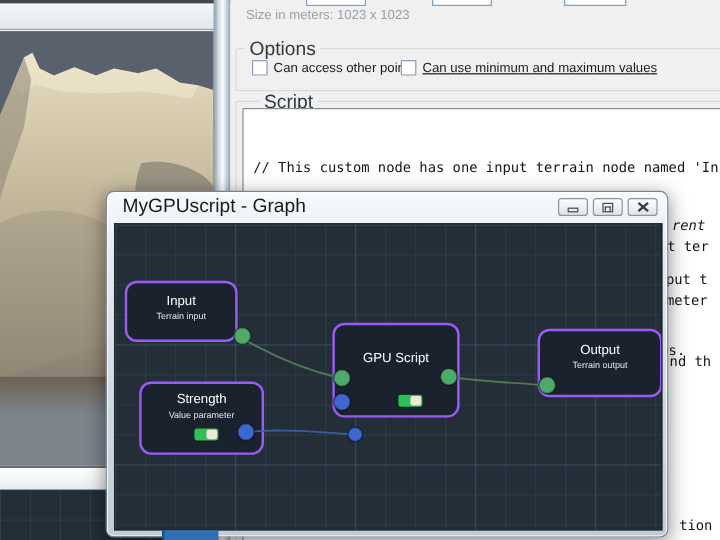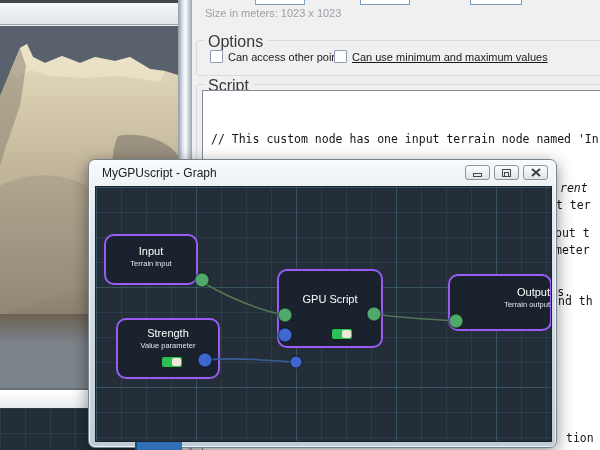--- a/index.html
+++ b/index.html
@@ -40,21 +40,21 @@
   .code-box{position:absolute;left:10px;top:90px;width:420px;height:396px;background:#ffffff;
     border:1px solid #828d98;padding:6px 8px;font-family:"DejaVu Sans Mono",monospace;
     font-size:11.5px;line-height:17px;color:#141414;white-space:pre;}
   .code-frag{position:absolute;font-family:"DejaVu Sans Mono",monospace;font-size:11.5px;color:#141414;white-space:pre;}
 
   
   .gwin{position:absolute;left:88px;top:159px;width:469px;height:289px;z-index:20;
     border:1px solid #76828c;border-radius:7px;
     background:linear-gradient(180deg,#f8fafc,#e4ebf0 18%,#cfd9e0 60%,#c0ccd5);
     box-shadow:0 4px 16px rgba(0,0,0,.45), inset 0 0 0 1px rgba(255,255,255,.75);}
-  .gwin-title{position:absolute;left:13px;top:0;height:26px;line-height:26px;font-size:12px;color:#1a1a1a;}
+  .gwin-title{position:absolute;left:13px;top:0;height:26px;line-height:26px;font-size:16px;color:#1a1a1a;}
   .capbtns{position:absolute;right:8px;top:5px;display:flex;gap:4px;}
   .capbtn{width:25px;height:15px;border:1px solid #8b959d;border-radius:3px;
     background:linear-gradient(180deg,#fdfdfe,#dfe4e8);display:flex;align-items:center;justify-content:center;}
   .g-min{width:9px;height:4px;border:1px solid #44494e;margin-top:4px;}
   .g-max{width:9px;height:8px;border:1px solid #44494e;display:flex;align-items:flex-end;justify-content:center;}
   .g-max span{display:block;width:5px;height:4px;border:1px solid #44494e;border-bottom:none;margin-bottom:0px;}
 
   .gcanvas{position:absolute;left:6px;top:26px;width:457px;height:256px;
     border:1px solid #1a232b;
     background-color:var(--canvas-bg);
@@ -120,21 +120,21 @@
     <div class="size-label">Size in meters: 1023 x 1023</div>
 
     <div class="groupbox" style="left:4px;top:40px;width:420px;height:36px;"></div>
     <div class="groupbox-label" style="left:12px;top:33px;">Options</div>
     <div class="cb-box" style="left:18px;top:50px;"></div>
     <div class="cb-label" style="left:36px;top:51px;">Can access other points</div>
     <div class="cb-box" style="left:142px;top:50px;"></div>
     <div class="cb-label" style="left:160px;top:51px;text-decoration:underline;">Can use minimum and maximum values</div>
 
     <div class="groupbox" style="left:4px;top:84px;width:420px;height:400px;"></div>
-    <div class="groupbox-label" style="left:12px;top:77px;text-decoration:underline;">Script</div>
+    <div class="groupbox-label" style="left:24px;top:77px;text-decoration:underline;">Script</div>
 
     <div class="code-box">
       <div>// This custom node has one input terrain node named 'In</div>
       <div>// one output terrain node named 'Output',</div>
       <div>// and one parameter node named 'Strength'.</div>
       <div>// You can change these names by renaming the nodes.</div>
     </div>
 
     <div class="code-frag" style="left:368px;top:181px;font-style:italic;">rent</div>
     <div class="code-frag" style="left:364px;top:198px;">t ter</div>
@@ -173,21 +173,21 @@
 
       <div class="gnode" style="left:8px;top:131px;width:104px;height:61px;padding-top:7px;margin-left:12px;">
         <div class="ntitle">Strength</div>
         <div class="nsub">Value parameter</div>
       </div>
 
       <div class="gnode" style="left:181px;top:82px;width:106px;height:79px;padding-top:22px;">
         <div class="ntitle">GPU Script</div>
       </div>
 
-      <div class="gnode" style="left:352px;top:87px;width:104px;height:57px;padding-top:10px;align-items:flex-end;">
+      <div class="gnode" style="left:352px;top:87px;width:104px;height:57px;padding-top:10px;">
         <div class="ntitle">Output</div>
         <div class="nsub">Terrain output</div>
       </div>
 
       <div class="toggle" style="left:65px;top:169px;">
         <span class="handle"></span>
       </div>
       <div class="toggle" style="left:235px;top:141px;">
         <span class="handle"></span>
       </div>

